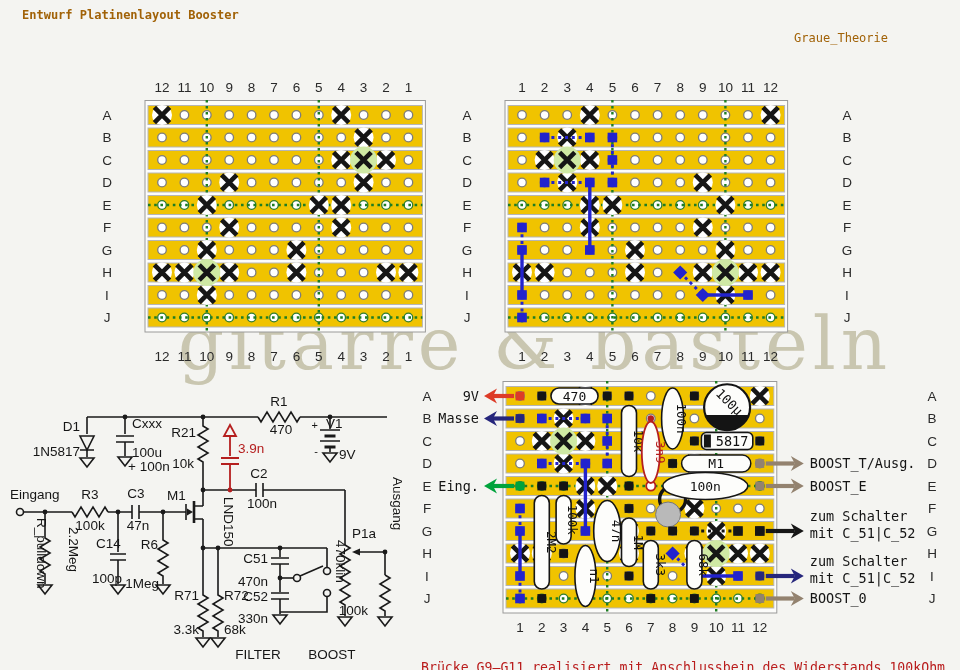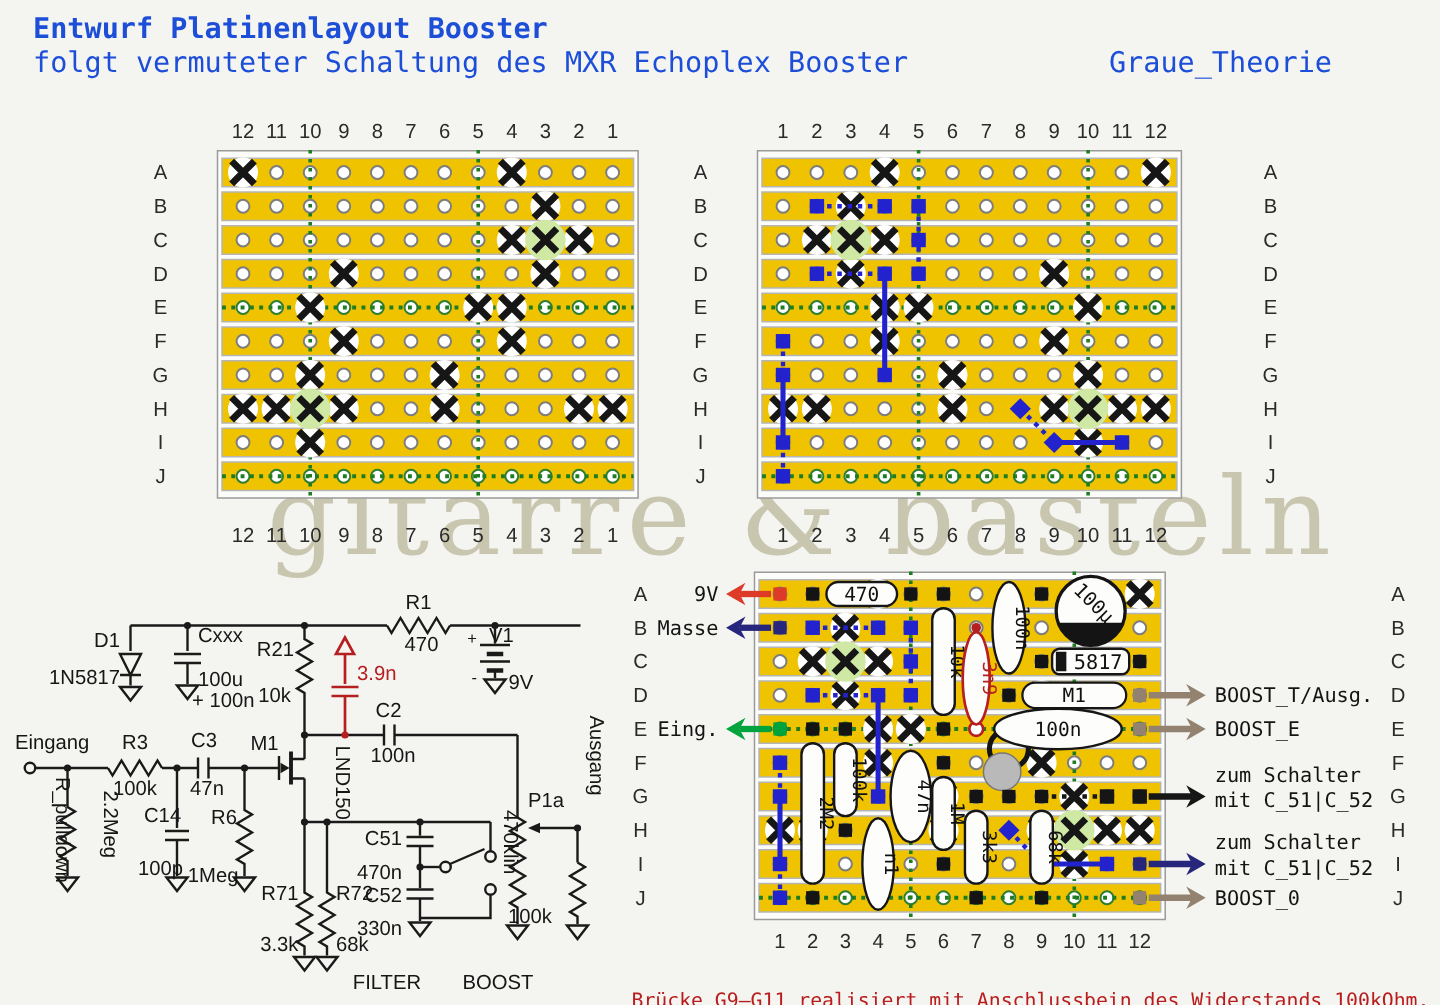--- a/index.html
+++ b/index.html
@@ -1,21 +1,21 @@
 <!DOCTYPE html>
 <html><head>
 <meta charset="utf-8">
 <style>
   html,body{margin:0;padding:0;background:#ddd}
   .stage{position:relative;width:960px;height:670px;background:#f4f4f1;overflow:hidden;
          font-family:"DejaVu Sans Mono",monospace}
   .watermark{position:absolute;left:178px;top:302px;z-index:0;font-family:"DejaVu Serif",serif;
          font-size:72px;color:#c9c6b0;letter-spacing:5px;white-space:nowrap}
   #gfx{position:absolute;left:0;top:0;z-index:1}
-  .hdr{position:absolute;z-index:2;font-size:19px;color:#1d4ed8;white-space:pre}
+  .hdr{position:absolute;z-index:2;font-size:12px;color:#a16207;white-space:pre}
   .title,.date{font-weight:bold}
   .title{left:22px;top:8px}
   .sub{left:22px;top:31px}
   .date{right:68px;top:8px}
   .author{right:72px;top:31px}
   .caption{position:absolute;left:421px;top:660px;z-index:2;font-size:13.2px;color:#b91c1c;white-space:pre}
   #schematic text{font-family:"Liberation Sans",sans-serif;font-size:13.5px;fill:#161616;stroke:none}
   #schematic text.red{fill:#b51f1f}
   #schematic text.sm{font-size:11px}
   #gfx text.sans{font-family:"Liberation Sans",sans-serif}
@@ -1024,16 +1024,15 @@
           <text x="672.6" y="632" text-anchor="middle" font-size="13.5" class="sans" fill="#2a2a2a">8</text>
           <text x="694.4" y="632" text-anchor="middle" font-size="13.5" class="sans" fill="#2a2a2a">9</text>
           <text x="716.2" y="632" text-anchor="middle" font-size="13.5" class="sans" fill="#2a2a2a">10</text>
           <text x="738" y="632" text-anchor="middle" font-size="13.5" class="sans" fill="#2a2a2a">11</text>
           <text x="759.8" y="632" text-anchor="middle" font-size="13.5" class="sans" fill="#2a2a2a">12</text>
         </g>
       </g>
     </svg>
 
   <div class="hdr title">Entwurf Platinenlayout Booster</div>
-  <div class="hdr sub">folgt vermuteter Schaltung des MXR Echoplex Booster</div>
   <div class="hdr author">Graue_Theorie</div>
   <div class="caption">Brücke G9–G11 realisiert mit Anschlussbein des Widerstands 100kOhm.</div>
 </div>
 
 </body></html>

